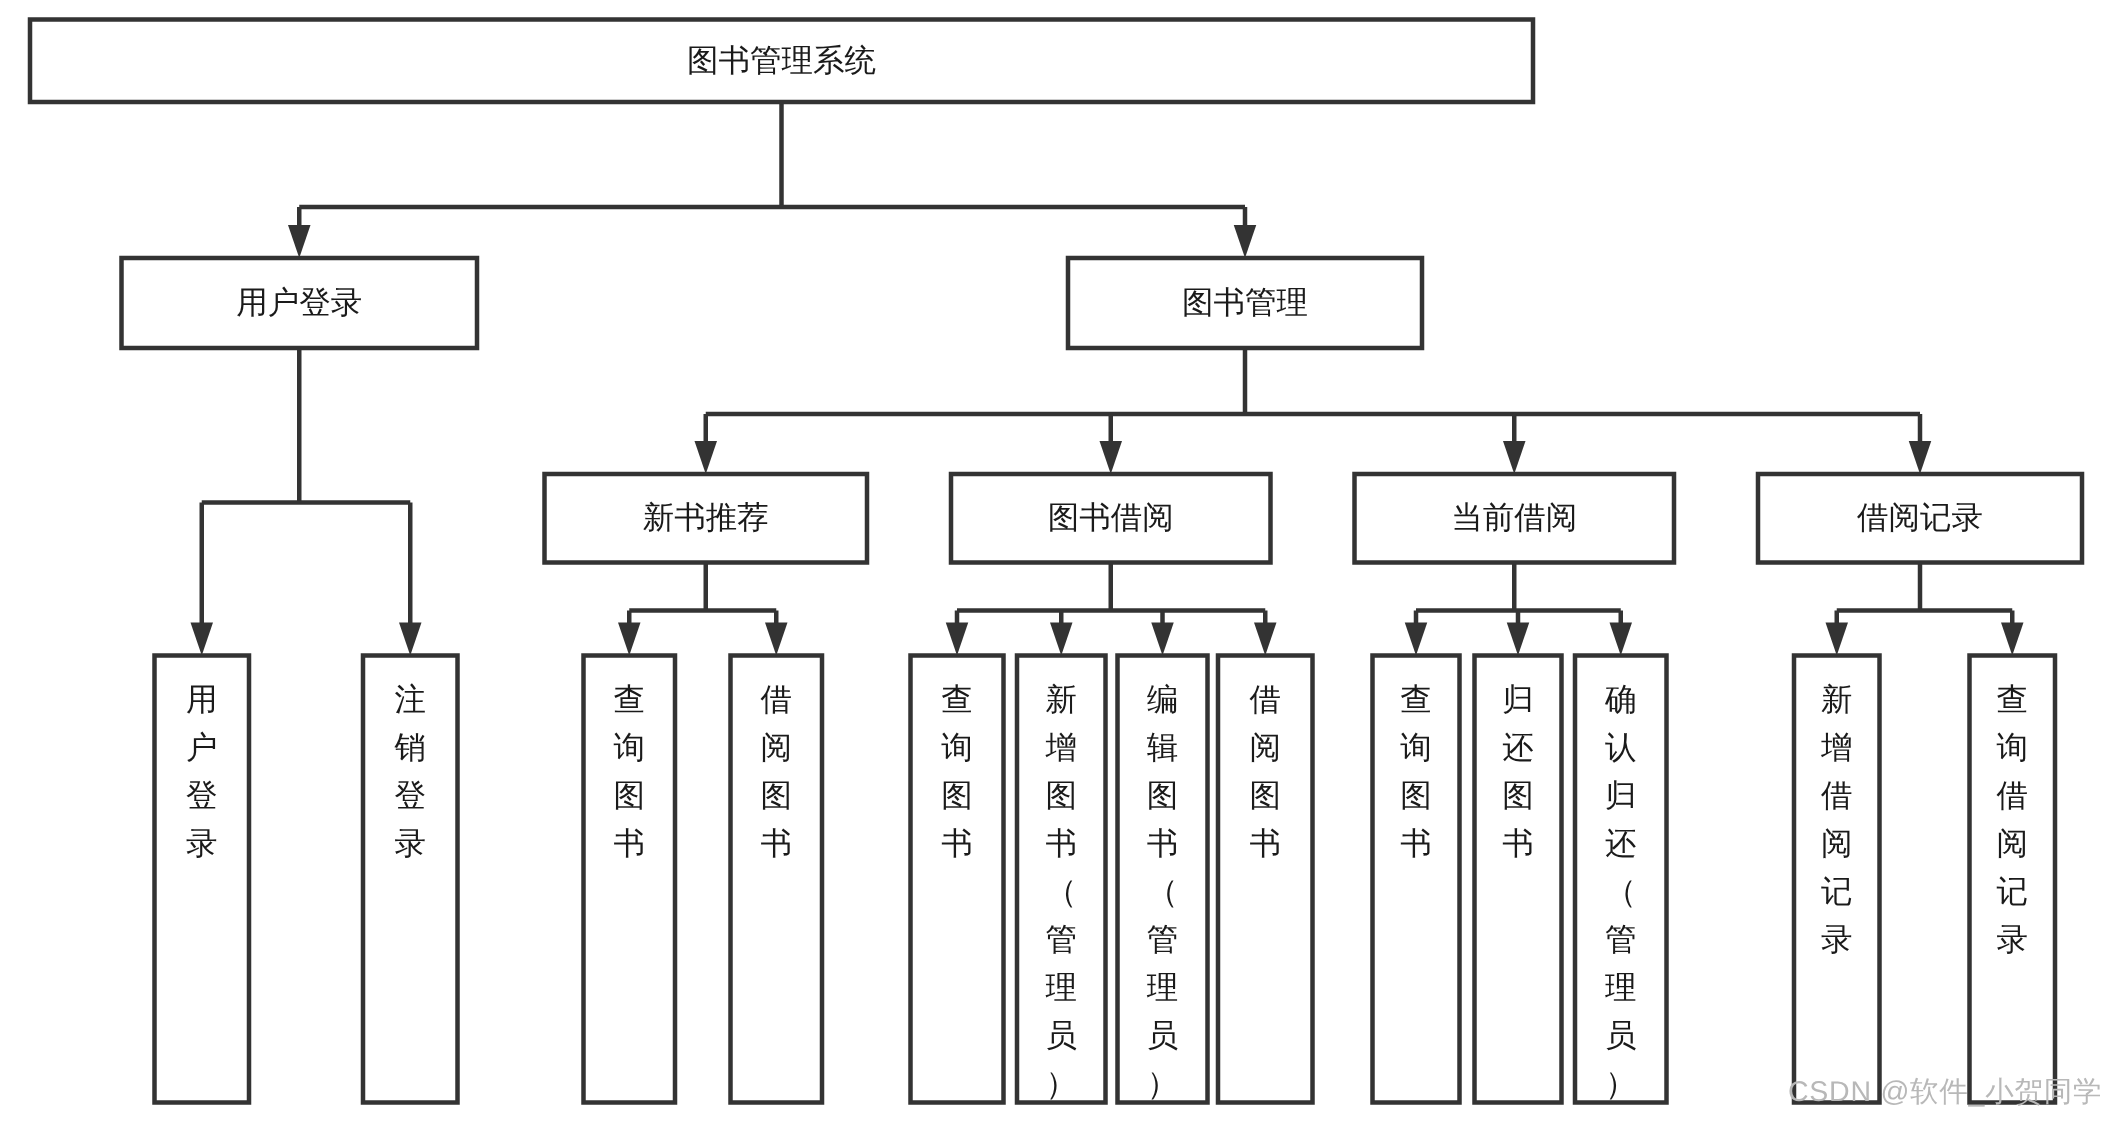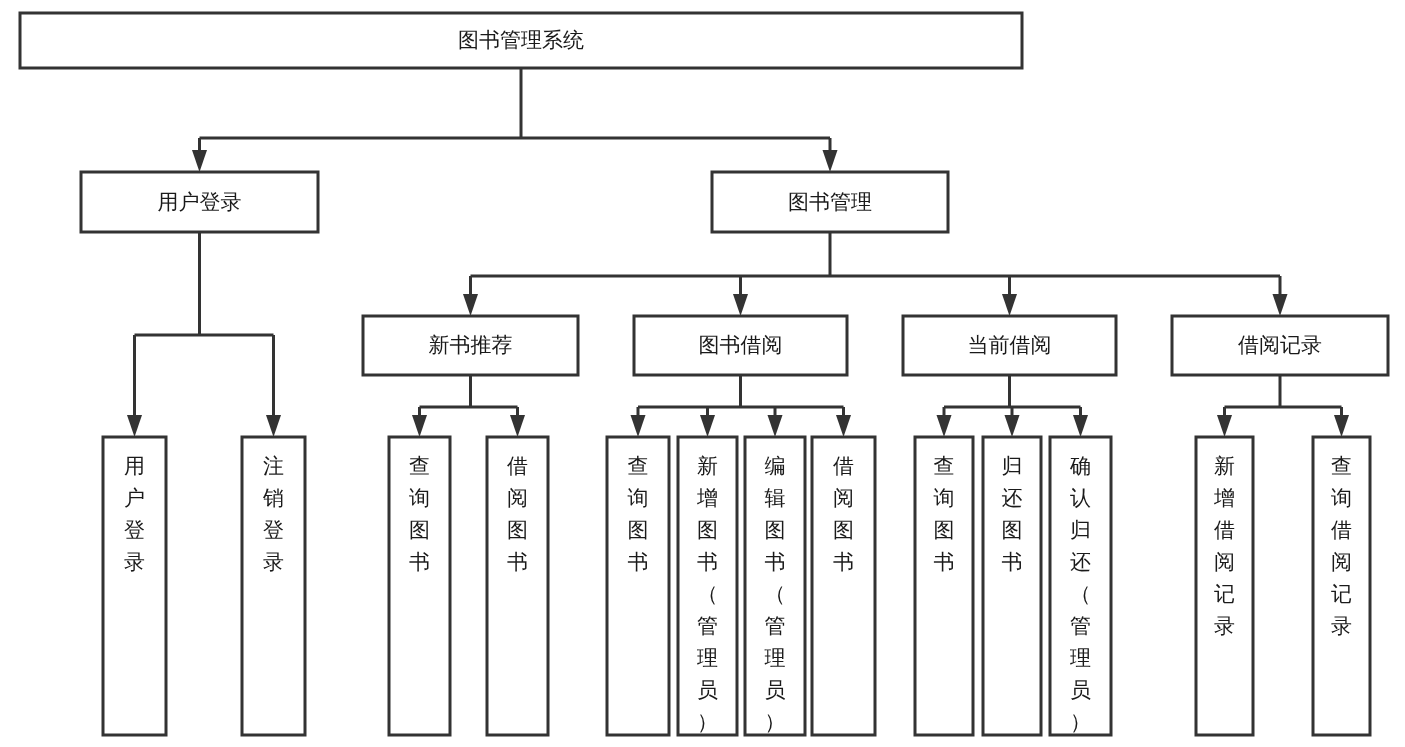--- a/index.html
+++ b/index.html
@@ -209,13 +209,14 @@
         <g>
           <rect x="1196" y="437" width="57" height="298" class="node-box"></rect>
           <text x="1224.5" y="467" class="node-label-h" font-size="22"><tspan x="1224.5" dy="0">新</tspan><tspan x="1224.5" dy="32">增</tspan><tspan x="1224.5" dy="32">借</tspan><tspan x="1224.5" dy="32">阅</tspan><tspan x="1224.5" dy="32">记</tspan><tspan x="1224.5" dy="32">录</tspan></text>
         </g>
         <g>
           <rect x="1313" y="437" width="57" height="298" class="node-box"></rect>
           <text x="1341.5" y="467" class="node-label-h" font-size="22"><tspan x="1341.5" dy="0">查</tspan><tspan x="1341.5" dy="32">询</tspan><tspan x="1341.5" dy="32">借</tspan><tspan x="1341.5" dy="32">阅</tspan><tspan x="1341.5" dy="32">记</tspan><tspan x="1341.5" dy="32">录</tspan></text>
         </g>
       </g>
   </svg>
+  <div class="watermark" style="left: 1192px; top: 715px; color: rgb(184, 184, 184);">CSDN @软件_小贺同学</div>
 </div>
 
 </body></html>

